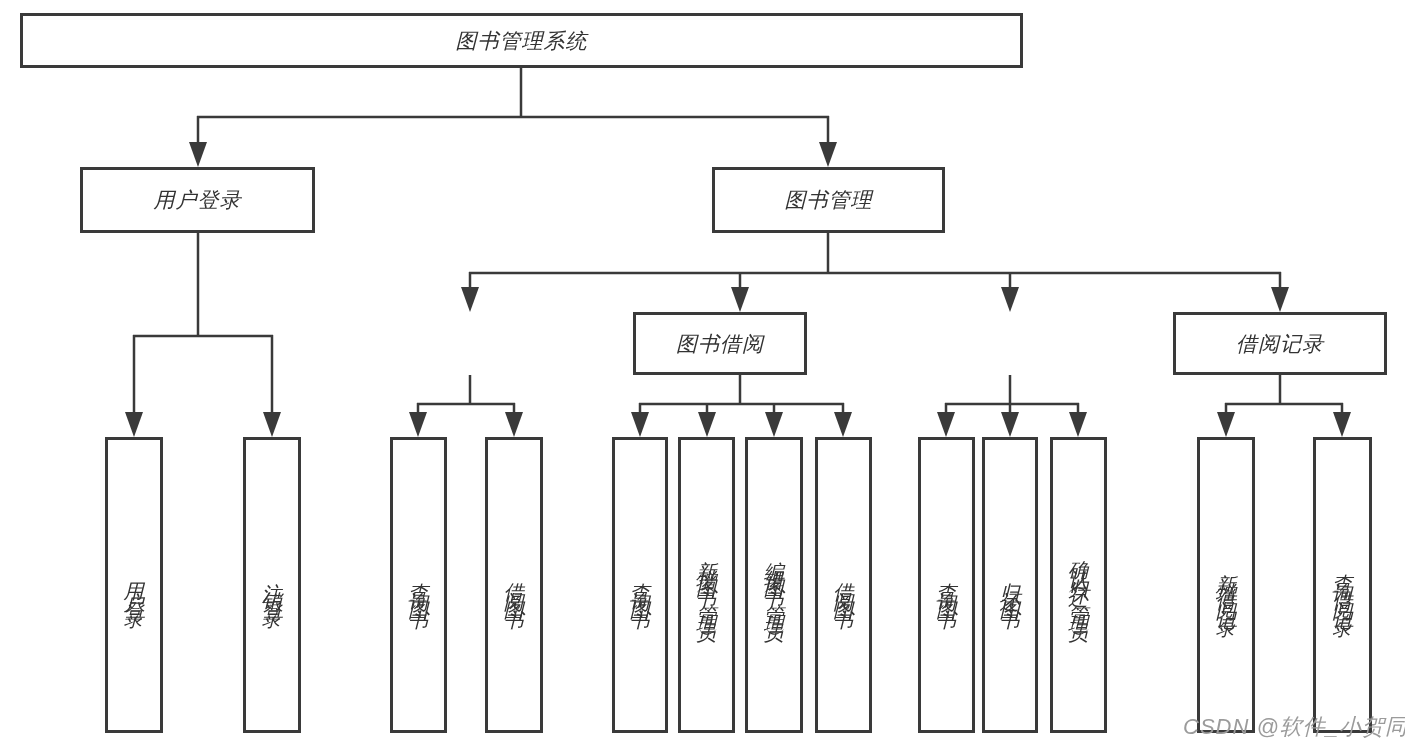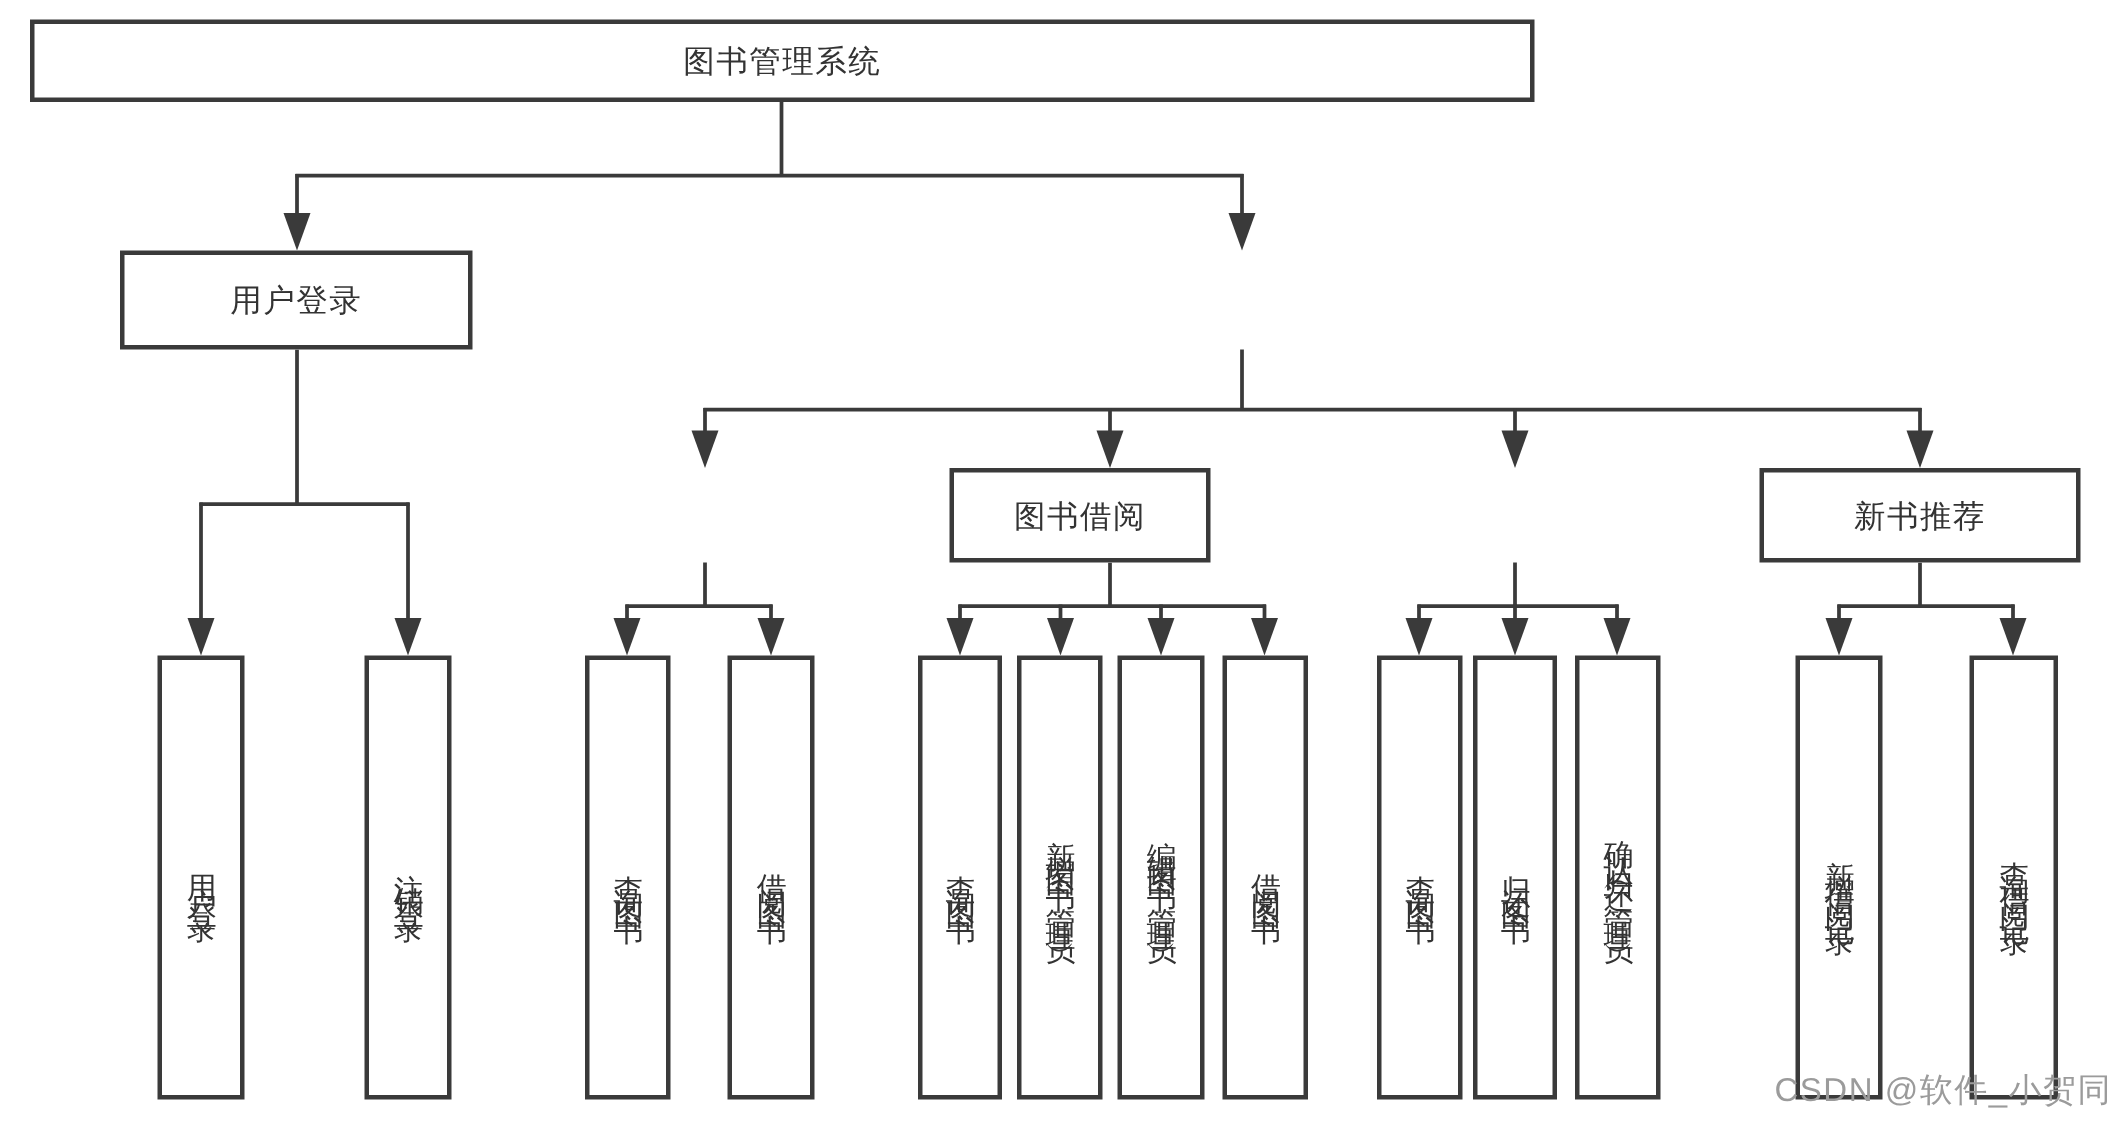--- a/index.html
+++ b/index.html
@@ -5,20 +5,21 @@
   :root{
     --line:#3a3a3a; --box-border:#3a3a3a; --text:#333333;
     --background:#ffffff; --watermark:#9b9b9b;
   }
   html,body{margin:0;padding:0;background:var(--background);}
   .canvas{
     position:relative; width:1405px; height:747px; overflow:hidden;
     background:var(--background);
     font-family:"Liberation Sans","DejaVu Sans",sans-serif;
     color:var(--text);
+    font-style:italic;
   }
   .connectors{position:absolute;left:0;top:0;width:1405px;height:747px;}
   .cl{stroke:var(--line);stroke-width:2.5;fill:none;}
   .ah{fill:var(--line);stroke:none;}
   .box{
     position:absolute; box-sizing:border-box;
     background:var(--background);
     border:3px solid var(--box-border);
     display:flex; align-items:center; justify-content:center;
     z-index:2;
@@ -97,23 +98,24 @@
     <line class="cl" x1="1225" y1="404" x2="1343" y2="404"></line>
     <line class="cl" x1="1226" y1="403" x2="1226" y2="417"></line>
     <line class="cl" x1="1342" y1="403" x2="1342" y2="417"></line>
     <path class="ah" d="M1217 412 L1235 412 L1226 437 Z"></path>
     <path class="ah" d="M1333 412 L1351 412 L1342 437 Z"></path>
   </svg>
 
   <div class="box h" style="left:20px;top:13px;width:1003px;height:55px">图书管理系统</div>
 
   <div class="box h" style="left:80px;top:167px;width:235px;height:66px">用户登录</div>
+  <div class="box h" style="left:712px;top:167px;width:233px;height:66px">图书管理</div>
 
   <div class="box h" style="left:633px;top:312px;width:174px;height:63px">图书借阅</div>
-  <div class="box h" style="left:1173px;top:312px;width:214px;height:63px">新书推荐</div>
+  <div class="box h" style="left:1173px;top:312px;width:214px;height:63px">借阅记录</div>
 
   <div class="box v" style="left:105px;top:437px;width:58px;height:296px">用户登录</div>
   <div class="box v" style="left:243px;top:437px;width:58px;height:296px">注销登录</div>
 
   <div class="box v" style="left:390px;top:437px;width:57px;height:296px">查询图书</div>
   <div class="box v" style="left:485px;top:437px;width:58px;height:296px">借阅图书</div>
 
   <div class="box v" style="left:612px;top:437px;width:56px;height:296px">查询图书</div>
   <div class="box v" style="left:678px;top:437px;width:57px;height:296px">新增图书（管理员）</div>
   <div class="box v" style="left:745px;top:437px;width:58px;height:296px">编辑图书（管理员）</div>

